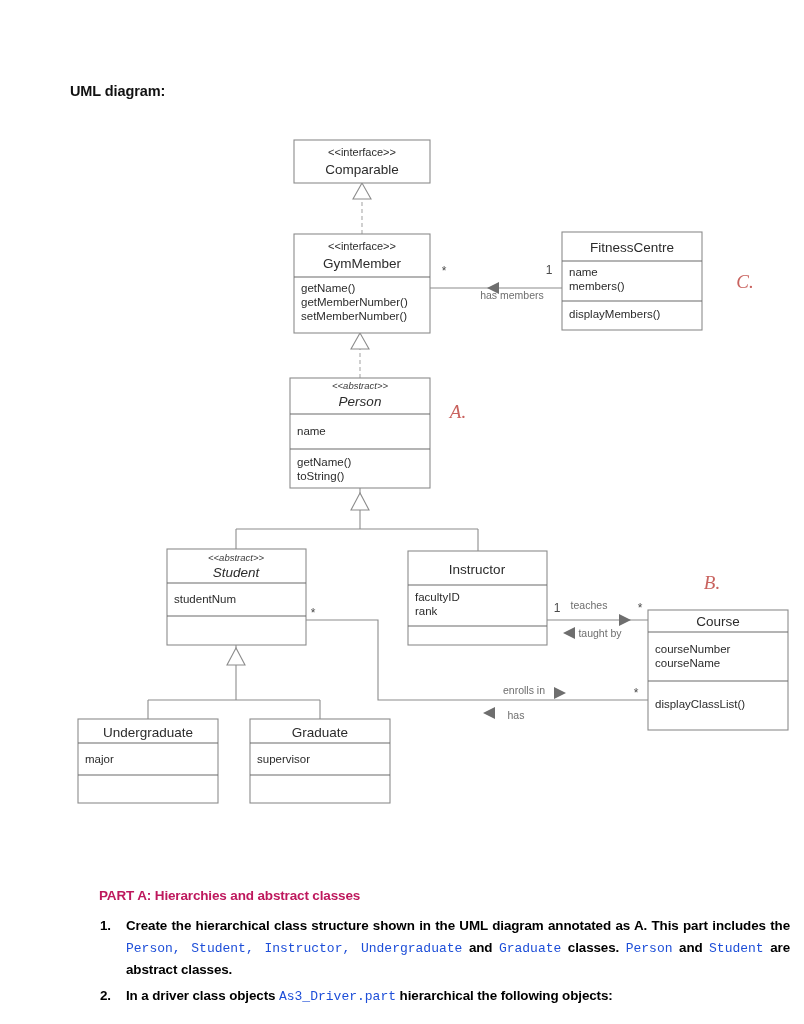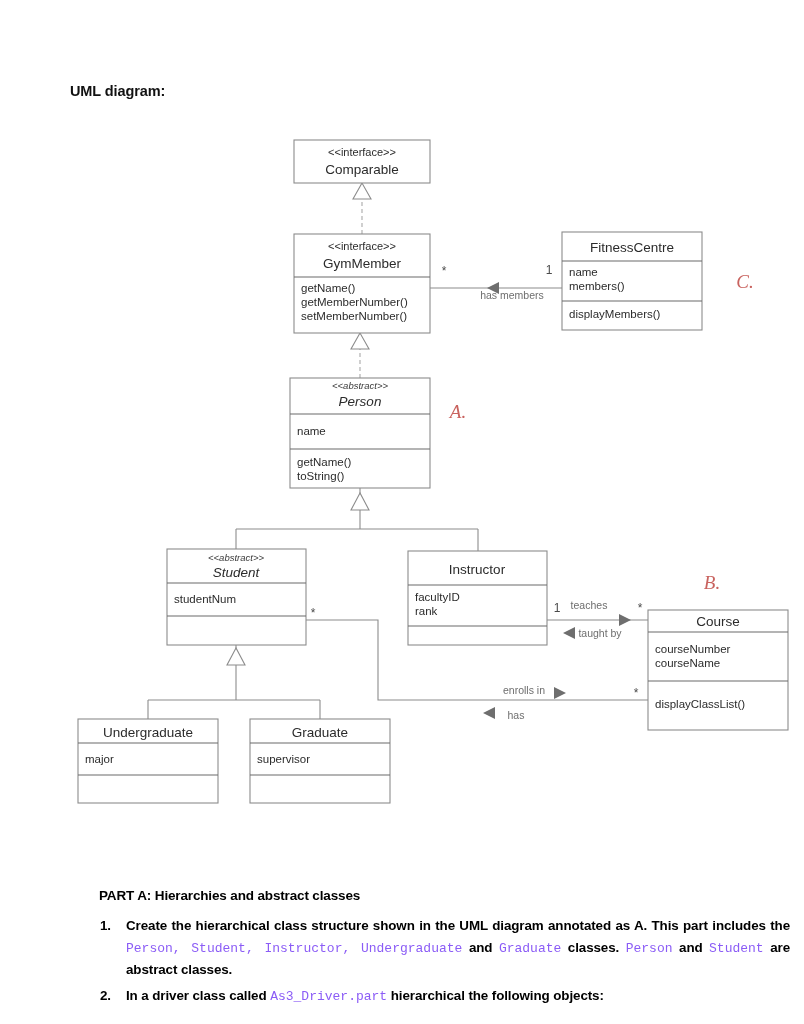--- a/index.html
+++ b/index.html
@@ -114,21 +114,21 @@
   .arrowhead {
     fill: #6e6e6e;
   }
   
   .part-title {
     position: absolute;
     left: 70px;
     top: 888px;
     font-size: 13.5px;
     font-weight: bold;
-    color: #000000;
+    color: #be185d;
     letter-spacing: -0.15px;
     padding-left: 29px;
   }
   .olist {
     position: absolute;
     left: 70px;
     top: 915px;
     width: 720px;
   }
   .oitem {
@@ -147,21 +147,21 @@
     top: 0;
     font-weight: bold;
   }
   .justified {
     text-align: justify;
   }
   code, .code {
     font-family: "Liberation Mono", monospace;
     font-weight: normal;
     font-size: 13px;
-    color: #8b5cf6;
+    color: #1d4ed8;
     letter-spacing: 0;
   }
 </style>
 </head>
 <body>
 
 <div id="page">
 
   <div class="heading">UML diagram:</div>
 
@@ -310,17 +310,17 @@
     <text class="annot" x="712" y="589">B.</text>
   </svg>
 
   <div class="part-title">PART A:  Hierarchies and abstract classes</div>
 
   <div class="olist">
     <div class="oitem justified">
       <span class="num">1.</span><span>Create the hierarchical class structure shown in the UML diagram annotated as A. This part includes the </span><span class="code">Person, Student, Instructor, Undergraduate</span><span> and </span><span class="code">Graduate</span><span> classes. </span><span class="code">Person</span><span> and </span><span class="code">Student</span><span> are abstract classes.</span>
     </div>
     <div class="oitem">
-      <span class="num">2.</span><span>In a driver class called </span><span class="code">As3_Driver.part</span><span> hierarchical the following objects:</span>
+      <span class="num">2.</span><span>In a driver class objects </span><span class="code">As3_Driver.part</span><span> hierarchical the following objects:</span>
     </div>
   </div>
 
 </div>
 
 </body></html>

